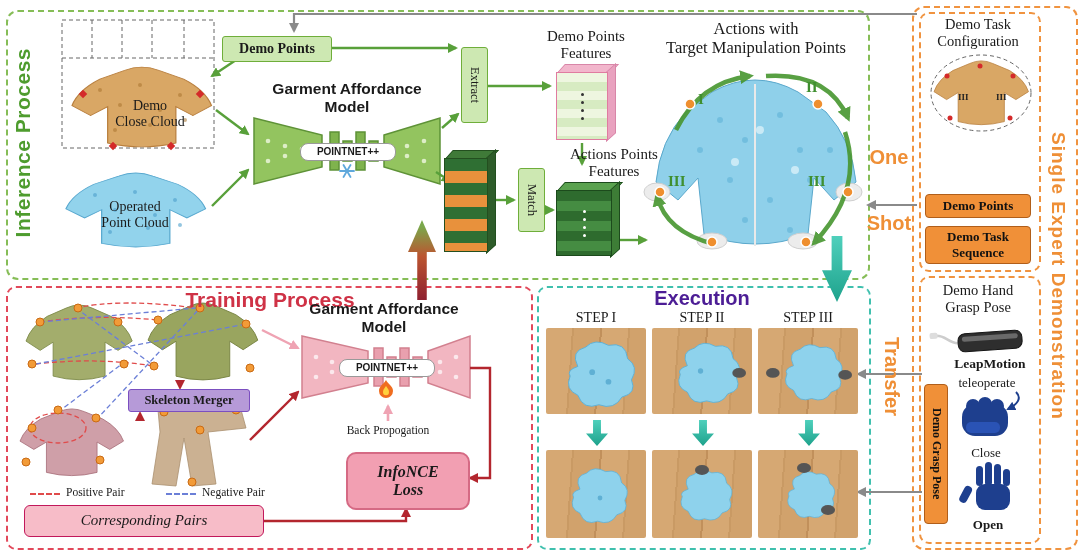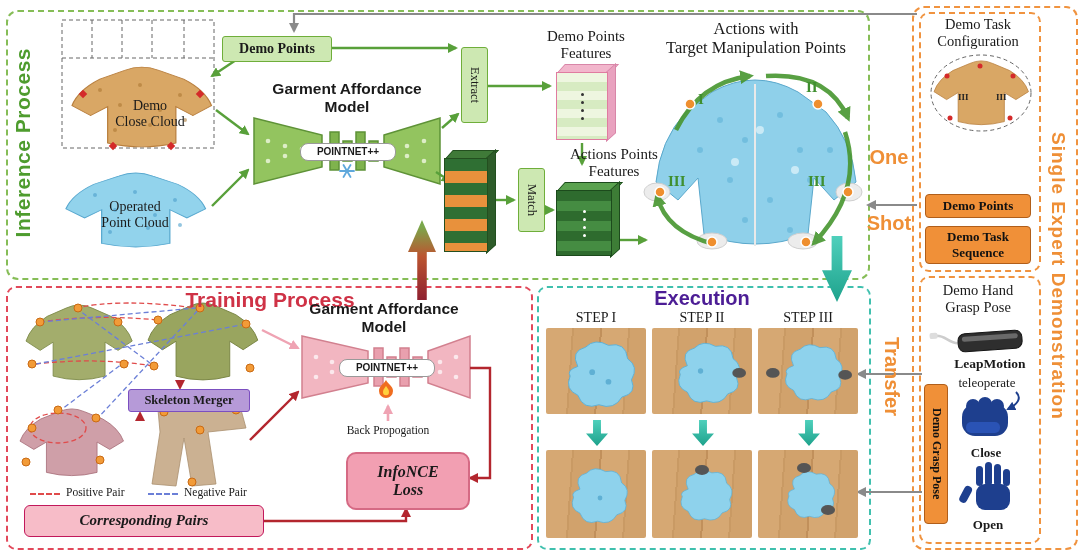--- a/index.html
+++ b/index.html
@@ -410,26 +410,26 @@
 
 <div class="lbl ctr" style="left:326px;top:424px;width:124px;font-size:11.5px">Back Propogation</div>
 
 <div class="lbl ml ctr" style="left:346px;top:452px;width:120px;height:54px;background:#f29fb2;border:2px solid #d56a84;border-radius:10px;font-size:16px;font-weight:bold;font-style:italic">InfoNCE
 Loss</div>
 
 <div class="legend" style="left:30px;top:486px">
   <span class="dash" style="border-color:#e04b4b"></span>
   <span>Positive Pair</span>
 </div>
-<div class="legend" style="left:148px;top:486px">
+<div class="legend" style="left:166px;top:486px">
   <span class="dash" style="border-color:#6b7fd7"></span>
   <span>Negative Pair</span>
 </div>
 
-<div class="lbl ctr" style="left:24px;top:505px;width:238px;height:30px;background:#f7bcc8;border:1.5px solid #c2185b;border-radius:6px;font-size:15px;font-weight:bold;font-style:italic">Corresponding Pairs</div>
+<div class="lbl ctr" style="left:24px;top:505px;width:238px;height:30px;background:#f7bcc8;border:1.5px solid #c2185b;border-radius:6px;font-size:15px;font-weight:normal;font-style:italic">Corresponding Pairs</div>
 
 <div class="lbl ctr sans" style="left:602px;top:287px;width:200px;font-size:20px;color:#4c1d95">Execution</div>
 <div class="lbl ctr" style="left:546px;top:310px;width:100px;font-size:14px">STEP I</div>
 <div class="lbl ctr" style="left:652px;top:310px;width:100px;font-size:14px">STEP II</div>
 <div class="lbl ctr" style="left:758px;top:310px;width:100px;font-size:14px">STEP III</div>
 
 <div class="tile" style="left:546px;top:328px;width:100px;height:86px">
   <svg width="100" height="86" viewBox="0 0 100 88">
       <g transform="translate(2,6) scale(0.98)">
         <path d="M30,34 Q22,18 38,14 Q48,4 62,12 Q80,8 82,26 Q94,34 86,48 Q92,62 76,66 Q68,80 52,74 Q36,80 30,64 Q16,58 22,44 Q18,38 30,34 Z" fill="#8ed2ec" stroke="#5fb0d4"></path>
@@ -505,14 +505,14 @@
 
 <div class="lbl ml ctr" style="left:921px;top:282px;width:114px;font-size:14.5px">Demo Hand
 Grasp Pose</div>
 <div class="lbl ctr" style="left:945px;top:356px;width:90px;font-size:13.5px;font-weight:bold">LeapMotion</div>
 <div class="lbl ctr" style="left:952px;top:376px;width:70px;font-size:13px">teleoperate</div>
 
 <div class="obtn vwrap" style="left:924px;top:384px;width:22px;height:138px">
   <span class="vtext" style="font-size:12px;font-weight:bold">Demo Grasp Pose</span>
 </div>
 
-<div class="lbl ctr" style="left:956px;top:446px;width:60px;font-size:13px;font-weight:bold">Close</div>
+<div class="lbl ctr" style="left:956px;top:446px;width:60px;font-size:13px;font-weight:normal">Close</div>
 <div class="lbl ctr" style="left:956px;top:518px;width:64px;font-size:13px;font-weight:bold">Open</div>
 
 </body></html>

